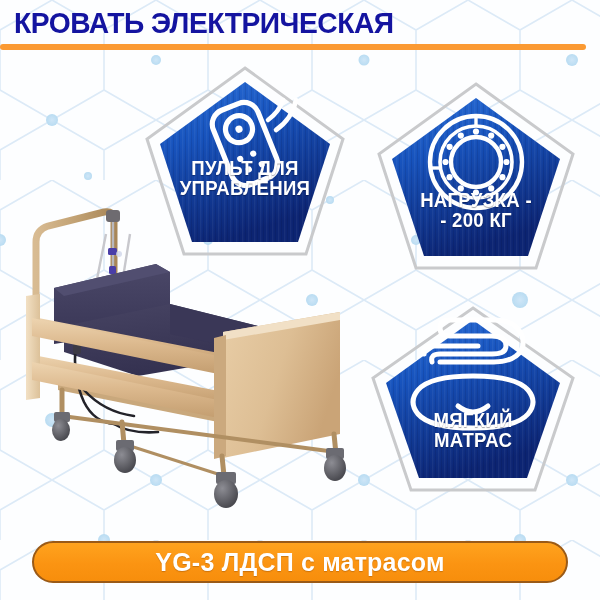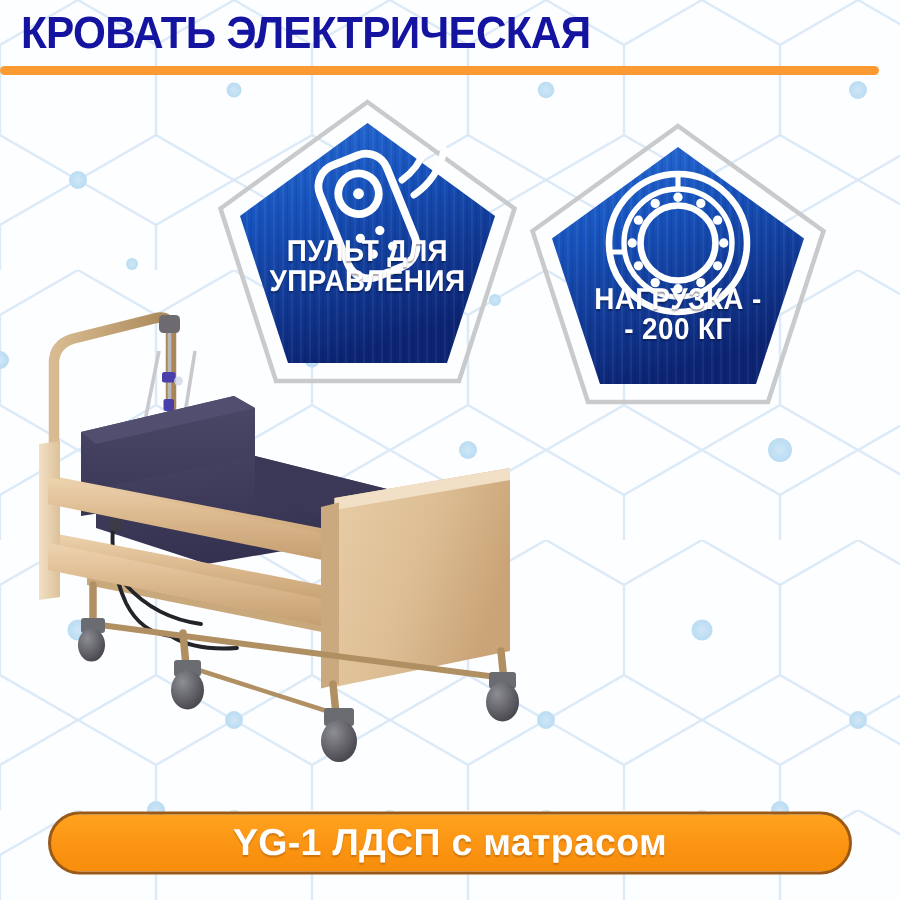--- a/index.html
+++ b/index.html
@@ -79,21 +79,21 @@
     line-height: 1.02;
     letter-spacing: 0.3px;
     transform: scaleX(0.93);
     pointer-events: none;
     text-shadow: 0 1px 1px rgba(0,0,20,0.35);
   }
 
   #badge-remote { left: 140px; top: 62px; width: 210px; height: 205px; }
   #badge-remote .badge-label { top: 96px; font-size: 20px; }
 
-  #badge-load { left: 348px; top: 78px; width: 208px; height: 203px; }
+  #badge-load { left: 372px; top: 78px; width: 208px; height: 203px; }
   #badge-load .badge-label { top: 112px; font-size: 20px; }
 
   #badge-mattress { left: 366px; top: 302px; width: 214px; height: 200px; }
   #badge-mattress .badge-label { top: 108px; font-size: 20px; }
 
   
   #bottom-pill {
     position: absolute;
     left: 32px;
     top: 541px;
@@ -342,18 +342,41 @@
           <circle cx="-15.2" cy="-26.4" r="3.1"></circle>
         </g>
       </g>
     </svg>
     <div class="badge-label">
       <div>НАГРУЗКА -</div>
       <div>- 200 КГ</div>
     </div>
   </div>
 
+  <div class="badge" id="badge-mattress">
+    <svg viewBox="0 0 214 200" width="214" height="200" xmlns="http://www.w3.org/2000/svg">
+      <path d="M107 6 L207 76 L169 188 L45 188 L7 76 Z" fill="none" stroke="#c9cacc" stroke-width="3"></path>
+      <path d="M107 18 L194 81 L161 176 L53 176 L20 81 Z" fill="url(#penta)"></path>
+      <path d="M107 18 L194 81 L161 176 L53 176 L20 81 Z" fill="url(#brush)"></path>
+
+      <g fill="none" stroke="#ffffff" stroke-width="5" stroke-linecap="round" stroke-linejoin="round">
+        <path d="M58 52 Q56 44 66 44 L112 44"></path>
+        <path d="M66 60 Q64 52 74 52 L126 52 Q140 52 140 44 Q140 34 126 34 L84 34
+                 Q74 34 74 26 Q74 18 84 18 L128 18 Q150 18 156 34 Q160 46 150 54
+                 Q142 60 128 60 L74 60"></path>
+      </g>
+      <g fill="none" stroke="#ffffff" stroke-width="5" stroke-linecap="round" stroke-linejoin="round">
+        <path d="M107 74 Q150 74 162 88 Q172 100 162 112 Q150 126 107 126
+                 Q64 126 52 112 Q42 100 52 88 Q64 74 107 74 Z"></path>
+        <path d="M92 104 Q107 116 122 104"></path>
+      </g>
+    </svg>
+    <div class="badge-label">
+      <div>МЯГКИЙ</div>
+      <div>МАТРАС</div>
+    </div>
+  </div>
 
   <div id="bottom-pill">
-    <span id="bottom-pill-text">YG-1 ЛДСП с матрасом</span>
+    <span id="bottom-pill-text">YG-3 ЛДСП с матрасом</span>
   </div>
 
 </div>
 
 </body></html>

